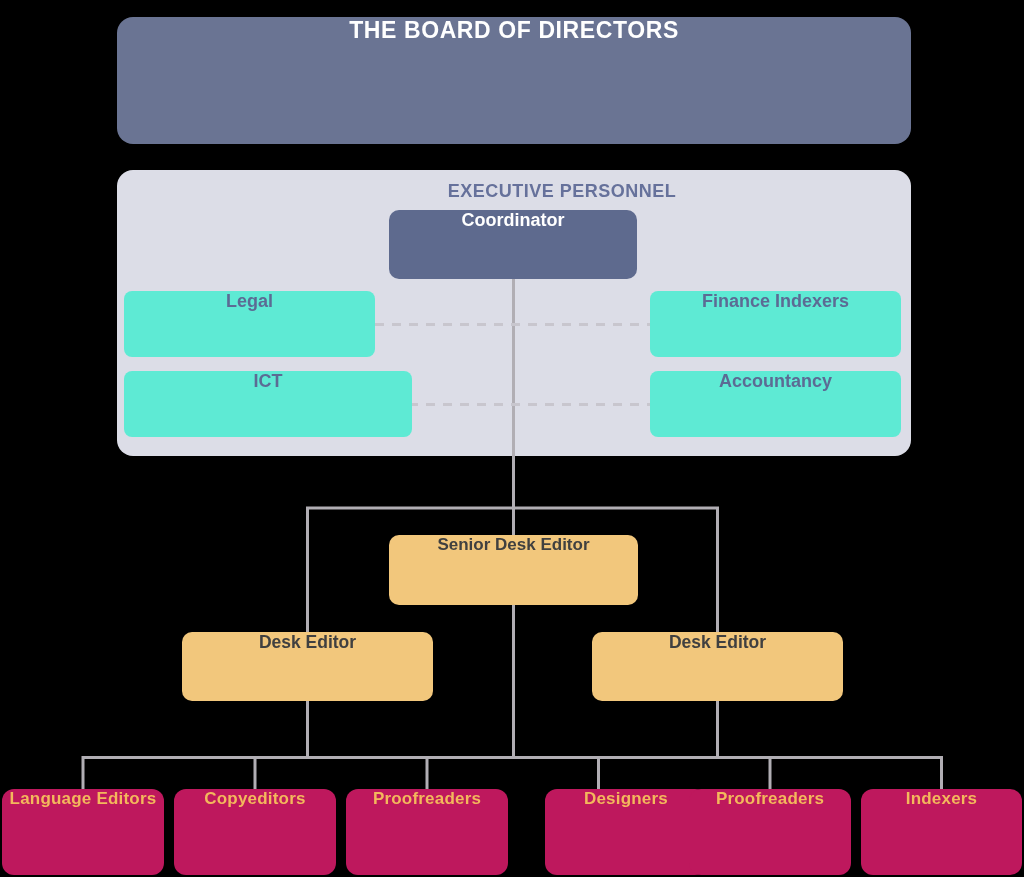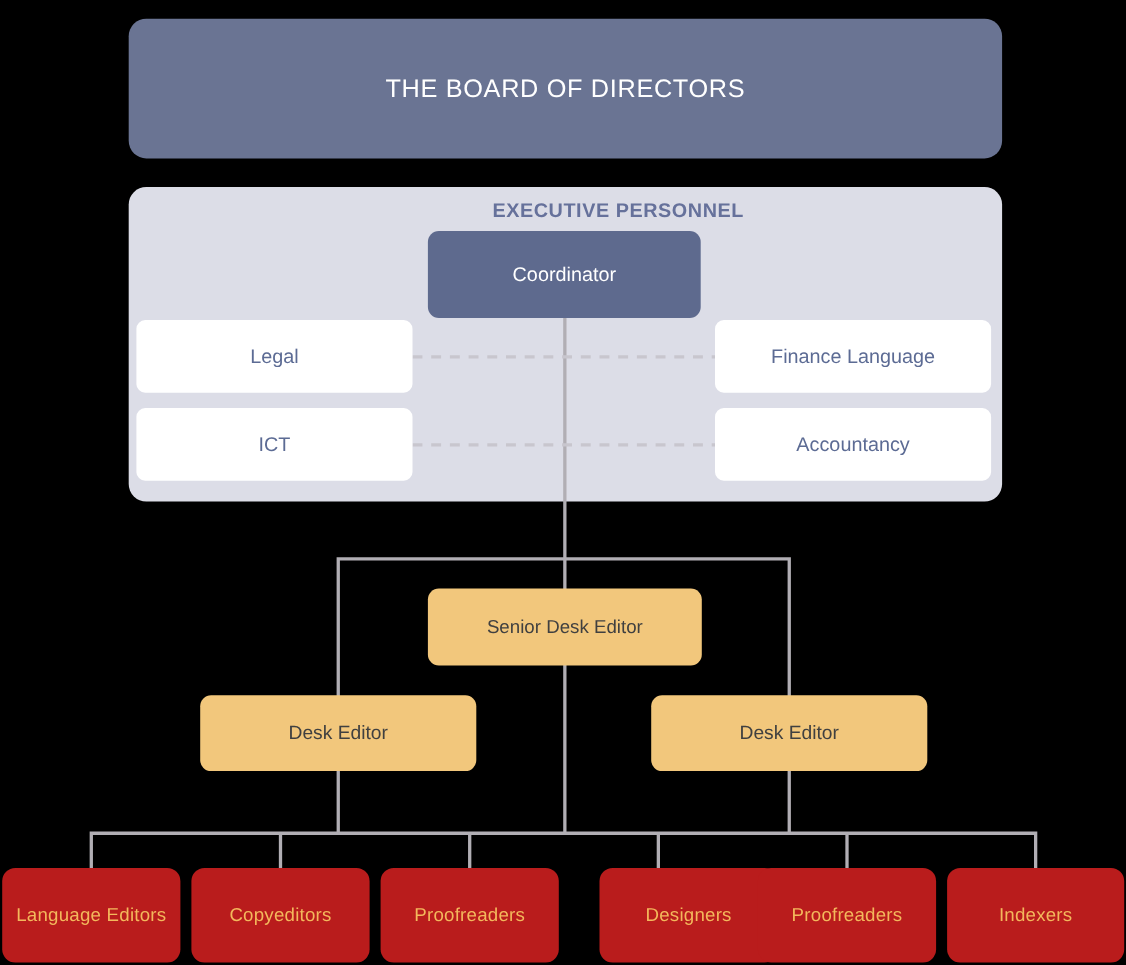--- a/index.html
+++ b/index.html
@@ -24,24 +24,23 @@
     position: absolute;
     left: 117px; top: 170px;
     width: 794px; height: 286px;
     background: #DCDDE7;
     border-radius: 16px;
     z-index: 1;
   }
   .node {
     position: absolute;
     display: flex;
-    align-items: center;
     justify-content: center;
     text-align: center;
-    font-weight: normal;
+    font-weight: bold;
     z-index: 3;
     box-sizing: border-box;
   }
   .board {
     left: 117px; top: 17px;
     width: 794px; height: 127px;
     background: #6A7493;
     border-radius: 16px;
     color: #FFFFFF;
     font-size: 23px;
@@ -54,50 +53,50 @@
     text-align: center;
     color: #66719B;
     font-size: 18px;
     font-weight: bold;
     letter-spacing: 0.5px;
     z-index: 3;
     margin-left: 48px;
   }
   .coordinator {
     left: 389px; top: 210px;
-    width: 248px; height: 79px;
+    width: 248px; height: 69px;
     background: #5E6A8E;
     border-radius: 10px;
     color: #FFFFFF;
     font-size: 18px;
   }
   .node-white {
-    background: #ffffff;
+    background: #5eead4;
     border-radius: 8px;
     color: #5C6B94;
     font-size: 18px;
   }
   .box-legal        { left: 124px; top: 291px; width: 251px; height: 66px; }
   .box-finance      { left: 650px; top: 291px; width: 251px; height: 66px; }
-  .box-ict          { left: 124px; top: 371px; width: 251px; height: 66px; }
+  .box-ict          { left: 124px; top: 371px; width: 288px; height: 66px; }
   .box-accountancy  { left: 650px; top: 371px; width: 251px; height: 66px; }
   .node-orange {
     background: #F2C77C;
     border-radius: 10px;
     color: #404040;
     font-size: 17.5px;
   }
   .senior     { left: 389px; top: 535px; width: 249px; height: 70px; font-size: 17px; }
   .desk-left  { left: 182px; top: 632px; width: 251px; height: 69px; }
   .desk-right { left: 592px; top: 632px; width: 251px; height: 69px; }
   .team {
     top: 789px;
     height: 86px;
     width: 162px;
-    background: #b91c1c;
+    background: #be185d;
     border-radius: 12px;
     color: #F3B85C;
     font-size: 17px;
     letter-spacing: 0.2px;
   }
   .team-0 { left: 2px;   }
   .team-1 { left: 174px; }
   .team-2 { left: 346px; }
   .team-3 { left: 545px; }
   .team-4 { left: 689px; }
@@ -135,21 +134,21 @@
   <div class="panel-heading">EXECUTIVE PERSONNEL</div>
 
   <div class="node coordinator">
     <span>Coordinator</span>
   </div>
 
   <div class="node node-white box-legal">
     <span>Legal</span>
   </div>
   <div class="node node-white box-finance">
-    <span>Finance Language</span>
+    <span>Finance Indexers</span>
   </div>
   <div class="node node-white box-ict">
     <span>ICT</span>
   </div>
   <div class="node node-white box-accountancy">
     <span>Accountancy</span>
   </div>
 
   <div class="node node-orange senior">
     <span>Senior Desk Editor</span>

